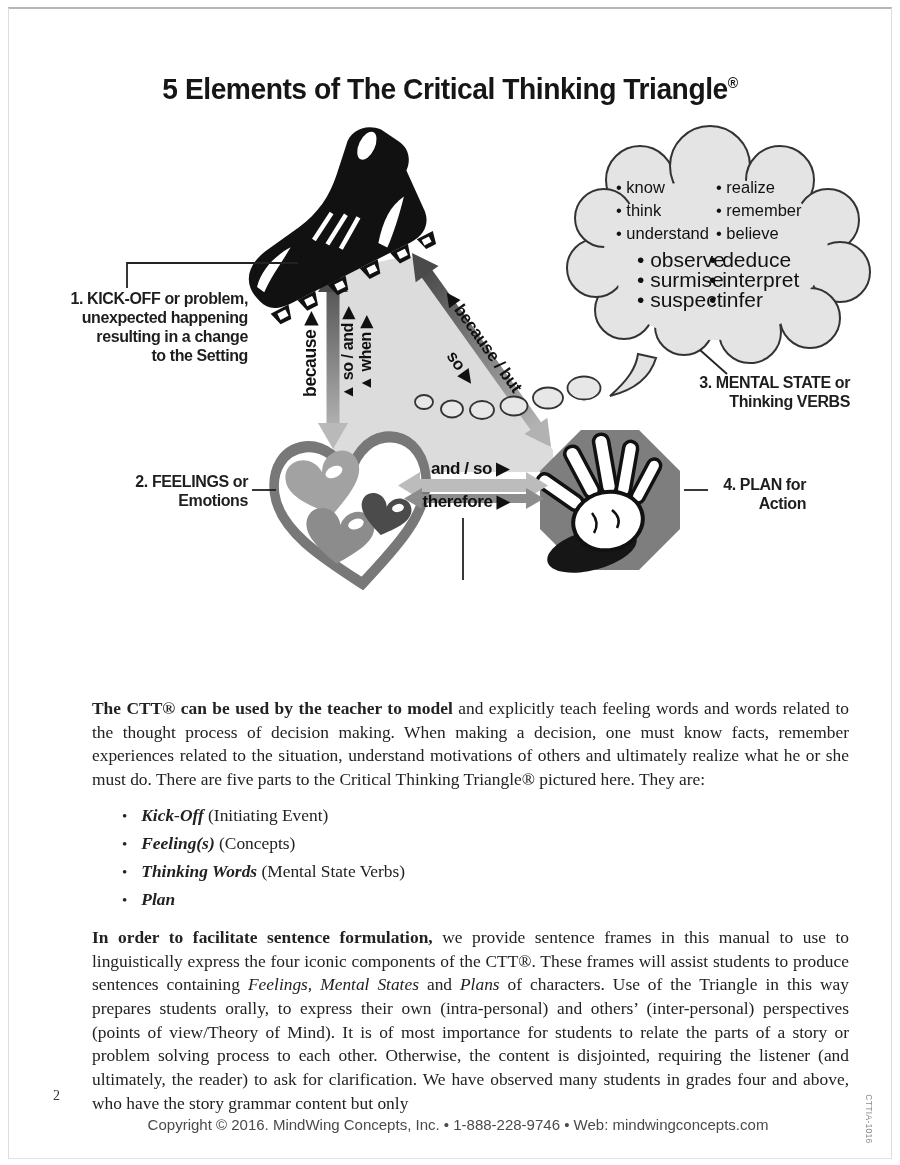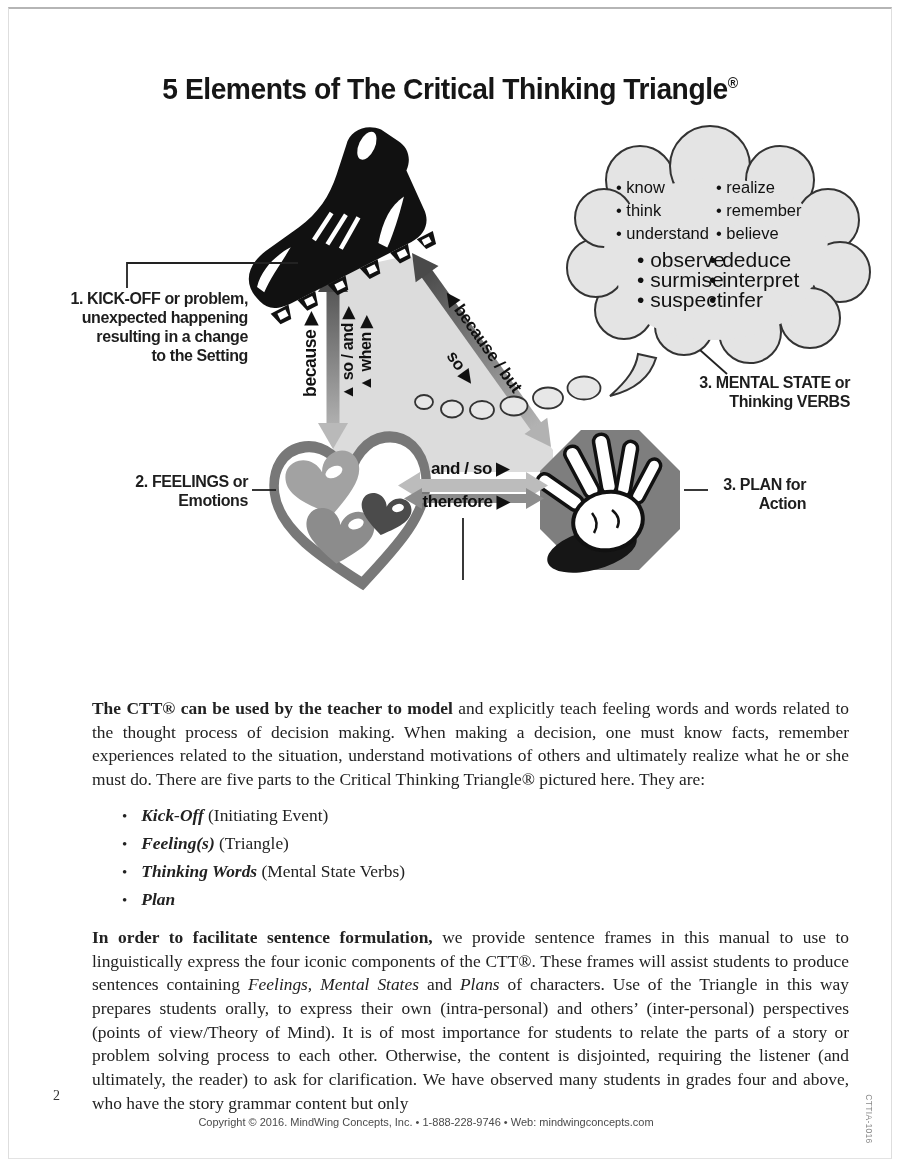--- a/index.html
+++ b/index.html
@@ -29,22 +29,22 @@
        color:#222;text-align:justify;margin-left:12px;}
   .bodytext p{margin:0 0 12px 0;}
   .lead{font-weight:bold;}
   ul.ctt{list-style:none;margin:6px 0 14px 0;padding:0 0 0 30px;}
   ul.ctt li{margin:0 0 4.5px 0;}
   ul.ctt li::before{content:"•";margin-right:14px;font-size:15px;}
   .term{font-weight:bold;font-style:italic;}
   .it{font-style:italic;}
   .pagenum{position:absolute;left:53px;top:1088px;font-size:14px;color:#333;
        font-family:"Liberation Serif",serif;}
-  .copyright{position:absolute;left:426px;top:1116px;transform:translateX(-50%);
-       font-size:11px;color:#4a4a4a;white-space:nowrap;}
+  .copyright{position:absolute;left:458px;top:1116px;transform:translateX(-50%);
+       font-size:15px;color:#4a4a4a;white-space:nowrap;}
   .doccode{position:absolute;left:840px;top:1114px;width:58px;text-align:center;
        transform:rotate(90deg);font-size:8.5px;color:#8a8a8a;letter-spacing:.3px;}
 </style>
 </head>
 <body>
 
 <div class="scan-frame"></div>
 
 <div class="title">
   <span>5 Elements of The Critical Thinking Triangle</span><sup>®</sup>
@@ -207,38 +207,38 @@
 • infer</div>
 
   <div class="dlabel r" style="left:58px;top:170px;width:190px;">1. KICK-OFF or problem,
 unexpected happening
 resulting in a change
 to the Setting</div>
   <div class="dlabel r" style="left:100px;top:353px;width:148px;">2. FEELINGS or
 Emotions</div>
   <div class="dlabel c" style="left:698px;top:254px;width:152px;">3. MENTAL STATE or
 Thinking VERBS</div>
-  <div class="dlabel c" style="left:700px;top:356px;width:106px;">3. PLAN for
+  <div class="dlabel c" style="left:700px;top:356px;width:106px;">4. PLAN for
 Action</div>
 
   <div class="awords rotccw" style="left:254px;top:224px;width:112px;font-size:17.5px;">because ▶</div>
   <div class="awords rotccw" style="left:291px;top:224px;width:112px;font-size:16px;">▲ so / and ▶</div>
   <div class="awords rotccw" style="left:309px;top:224px;width:112px;font-size:16px;">▲ when ▶</div>
   <div class="awords rotdiag" style="left:395px;top:211px;width:176px;">◀ because / but</div>
   <div class="awords rotdiag" style="left:430px;top:237px;width:62px;">so ▶</div>
   <div class="awords" style="left:400px;top:338px;width:140px;">and / so ▶</div>
   <div class="awords" style="left:396px;top:371px;width:140px;">therefore ▶</div>
 </div>
 
 <div class="bodytext">
   <p><span class="lead">The CTT® can be used by the teacher to model</span><span> and explicitly teach feeling words and words related to the thought process of decision making. When making a decision, one must know facts, remember experiences related to the situation, understand motivations of others and ultimately realize what he or she must do. There are five parts to the Critical Thinking Triangle® pictured here. They are:</span></p>
 
   <ul class="ctt">
     <li><span class="term">Kick-Off</span><span> (Initiating Event)</span></li>
-    <li><span class="term">Feeling(s)</span><span> (Triangle)</span></li>
+    <li><span class="term">Feeling(s)</span><span> (Concepts)</span></li>
     <li><span class="term">Thinking Words</span><span> (Mental State Verbs)</span></li>
     <li><span class="term">Plan</span><span></span></li>
   </ul>
 
   <p><span class="lead">In order to facilitate sentence formulation,</span><span> we provide sentence frames in this manual to use to linguistically express the four iconic components of the CTT®. These frames will assist students to produce sentences containing </span><span class="it">Feelings, Mental States</span><span> and </span><span class="it">Plans</span><span> of characters. Use of the Triangle in this way prepares students orally, to express their own (intra-personal) and others’ (inter-personal) perspectives (points of view/Theory of Mind). It is of most importance for students to relate the parts of a story or problem solving process to each other. Otherwise, the content is disjointed, requiring the listener (and ultimately, the reader) to ask for clarification. We have observed many students in grades four and above, who have the story grammar content but only</span></p>
 </div>
 
 <div class="pagenum">2</div>
 <div class="copyright">Copyright © 2016. MindWing Concepts, Inc. • 1-888-228-9746 • Web: mindwingconcepts.com</div>
 <div class="doccode">CTTIA-1016</div>

